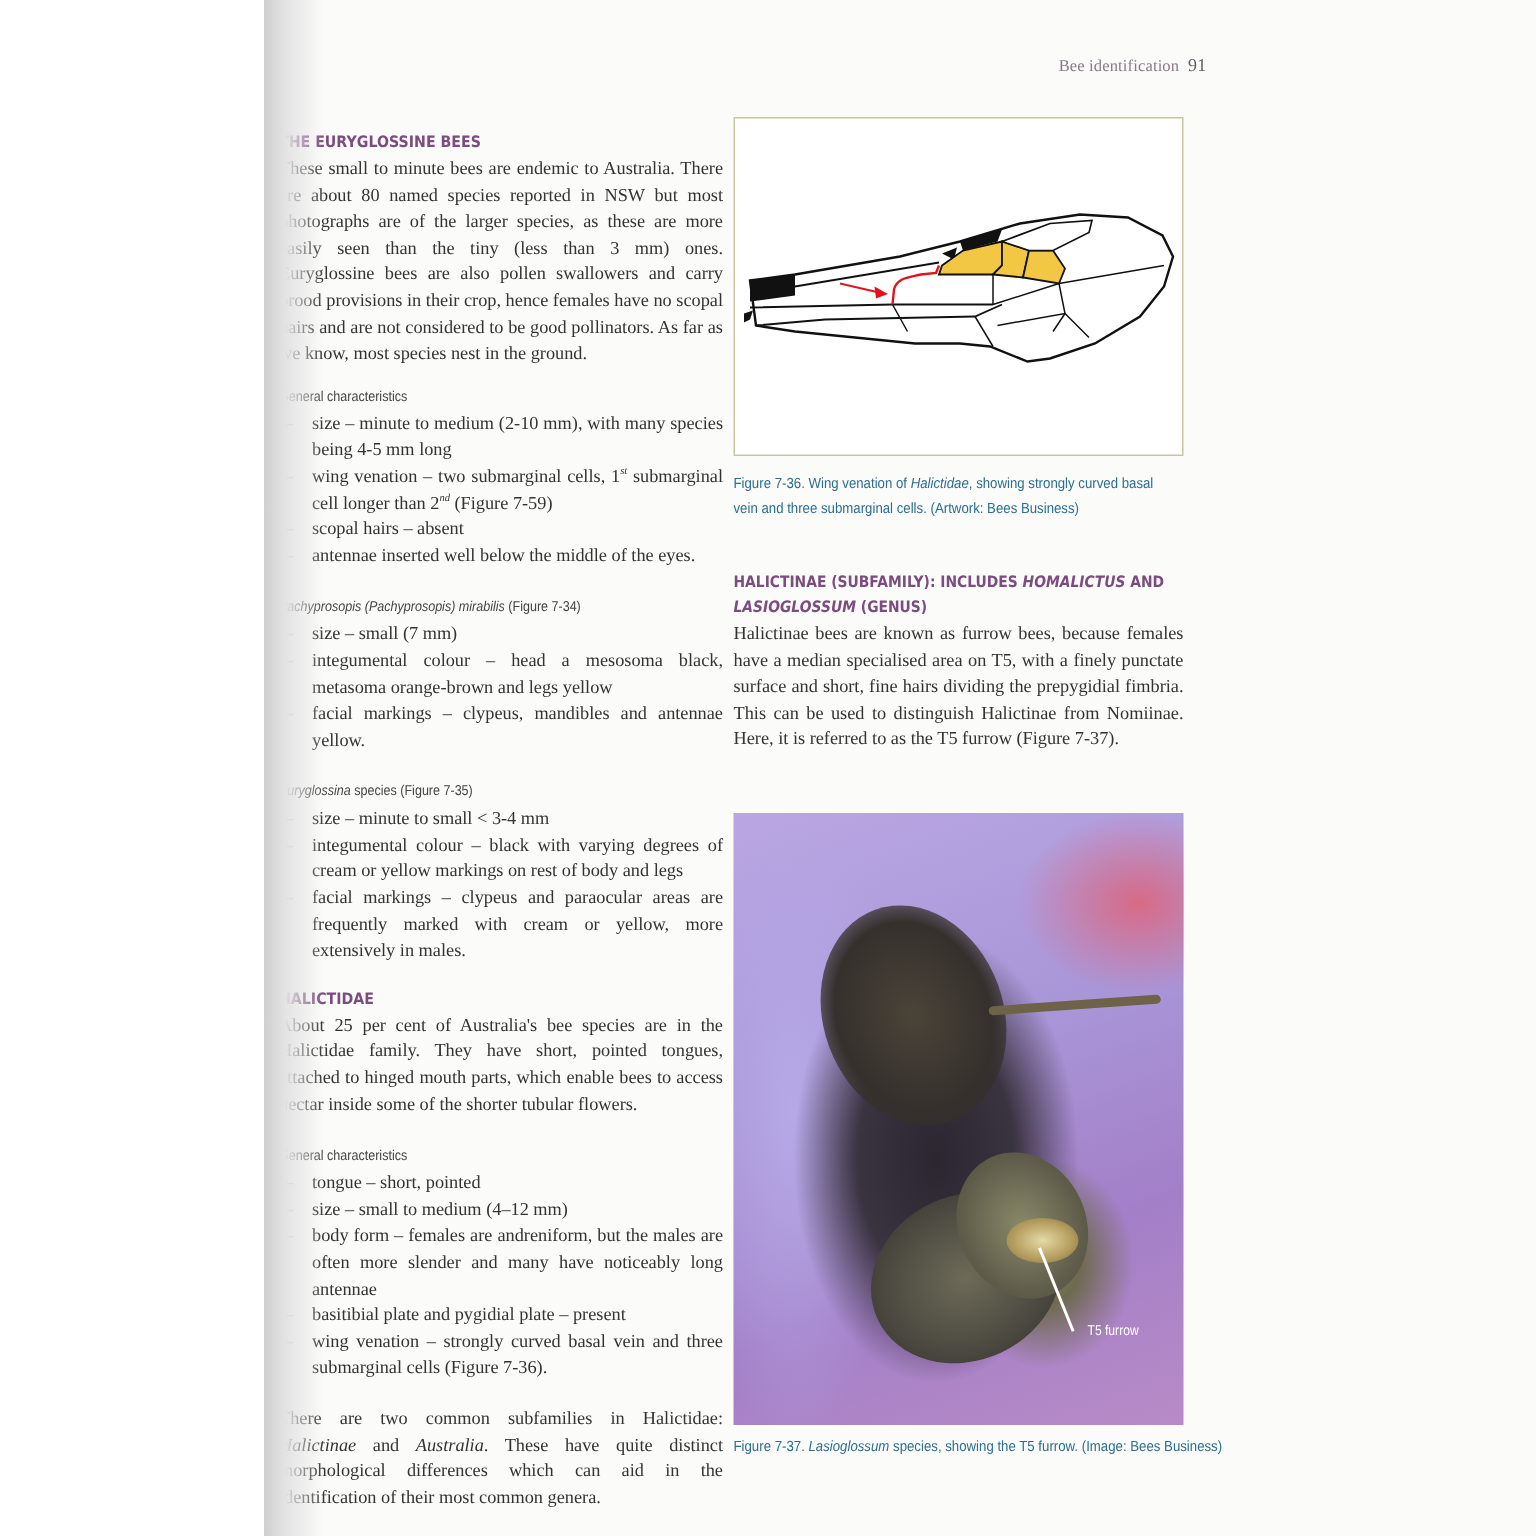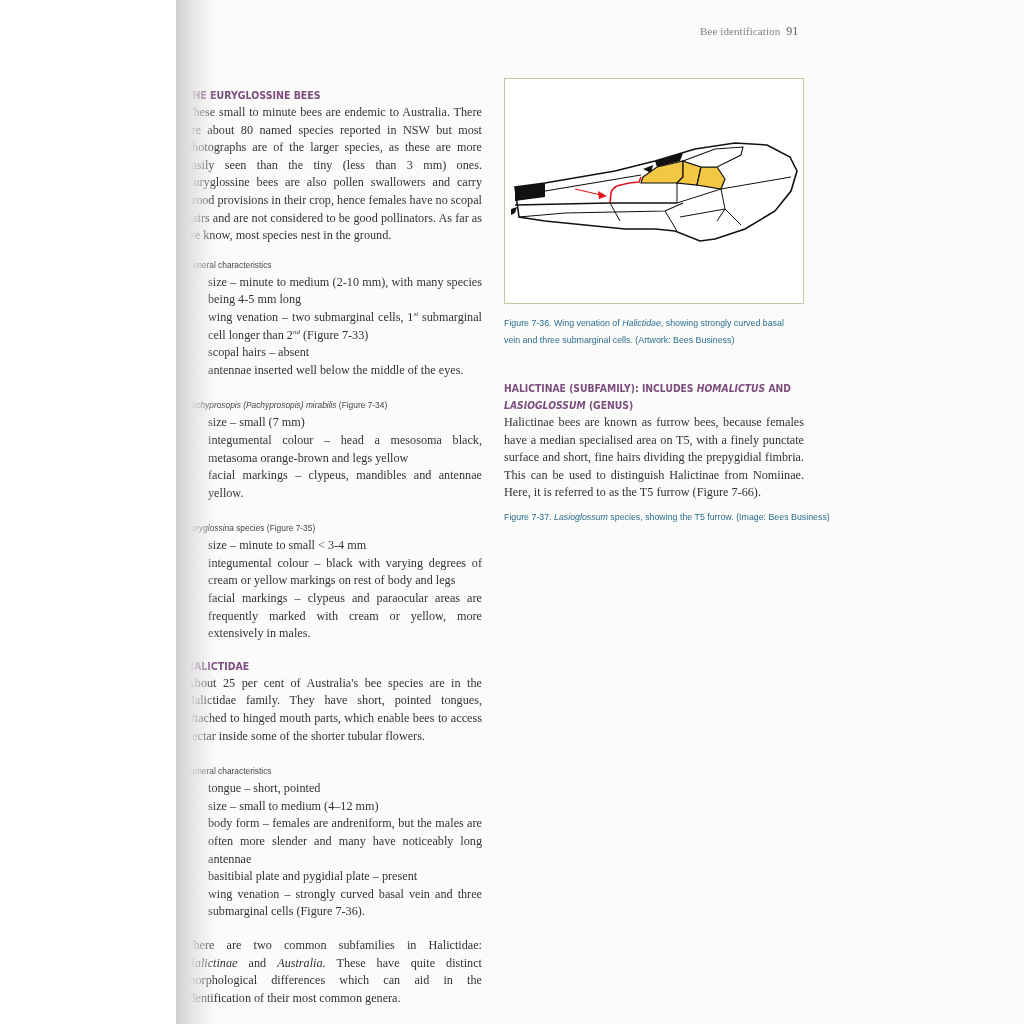--- a/index.html
+++ b/index.html
@@ -1,24 +1,24 @@
 <!DOCTYPE html>
 <html><head>
 <meta charset="utf-8">
 <style>
   html, body { margin:0; padding:0; }
   body { width:1024px; height:1024px; background:#ffffff; position:relative; overflow:hidden; font-family:"Liberation Serif", serif; }
   .page { position:absolute; left:176px; top:0; width:848px; height:1024px; background:#fbfbfa; }
   .gutter { position:absolute; left:176px; top:0; width:40px; height:1024px;
     background:linear-gradient(to right, #cfcfcf 0%, #e3e3e3 35%, rgba(250,250,250,0) 100%); z-index:3; pointer-events:none; }
-  .running-head { position:absolute; left:700px; top:24px; width:110px; text-align:left; font-size:11px; color:#8a7a8a; letter-spacing:0.1px; }
+  .running-head { position:absolute; left:700px; top:36px; width:110px; text-align:center; font-size:11px; color:#8a7a8a; letter-spacing:0.1px; }
   .running-head .pnum { color:#6a5a6a; margin-left:3px; font-size:12px; }
 
   .col-left { position:absolute; left:186px; top:88px; width:296px; color:#333; }
-  .col-right { position:absolute; left:504px; top:78px; width:300px; color:#333; }
+  .col-right { position:absolute; left:489px; top:78px; width:300px; color:#333; }
 
   .h-sec { font-family:"DejaVu Sans", sans-serif; font-weight:bold; color:#7b4c7e; font-size:10.5px; letter-spacing:0; margin:0 0 2px 0; line-height:14px; transform:scaleX(0.9); transform-origin:left; white-space:nowrap; }
   .para { font-size:12.2px; line-height:17.6px; text-align:justify; margin:0; }
   .subh { font-family:"Liberation Sans", sans-serif; font-size:9.5px; color:#444; margin:14px 0 3px 0; line-height:12px; transform:scaleX(0.88); transform-origin:left; white-space:nowrap; }
   ul.blist { list-style:none; margin:0; padding:0; }
   ul.blist li { position:relative; padding-left:22px; font-size:12.2px; line-height:17.6px; text-align:justify; }
   ul.blist li .dash { position:absolute; left:3px; top:0; color:#888; }
   sup { font-size:7px; line-height:0;font-style:italic; }
   .sp-lg { margin-top:20px; }
 
@@ -55,21 +55,21 @@
   <span class="pnum">91</span>
 </div>
 
 <div class="col-left">
   <div class="h-sec">THE EURYGLOSSINE BEES</div>
   <p class="para">These small to minute bees are endemic to Australia. There are about 80 named species reported in NSW but most photographs are of the larger species, as these are more easily seen than the tiny (less than 3 mm) ones. Euryglossine bees are also pollen swallowers and carry brood provisions in their crop, hence females have no scopal hairs and are not considered to be good pollinators. As far as we know, most species nest in the ground.</p>
 
   <div class="subh">General characteristics</div>
   <ul class="blist">
     <li><span class="dash">–</span><span>size – minute to medium (2-10 mm), with many species being 4-5 mm long</span></li>
-    <li><span class="dash">–</span><span>wing venation – two submarginal cells, 1</span><sup>st</sup><span> submarginal cell longer than 2</span><sup>nd</sup><span> (Figure 7-33)</span></li>
+    <li><span class="dash">–</span><span>wing venation – two submarginal cells, 1</span><sup>st</sup><span> submarginal cell longer than 2</span><sup>nd</sup><span> (Figure 7-59)</span></li>
     <li><span class="dash">–</span><span>scopal hairs – absent</span></li>
     <li><span class="dash">–</span><span>antennae inserted well below the middle of the eyes.</span></li>
   </ul>
 
   <div class="subh sp-lg"><i>Pachyprosopis (Pachyprosopis) mirabilis</i><span> (Figure 7-34)</span></div>
   <ul class="blist">
     <li><span class="dash">–</span><span>size – small (7 mm)</span></li>
     <li><span class="dash">–</span><span>integumental colour – head a mesosoma black, metasoma orange-brown and legs yellow</span></li>
     <li><span class="dash">–</span><span>facial markings – clypeus, mandibles and antennae yellow.</span></li>
   </ul>
@@ -126,16 +126,25 @@
 
       <line x1="70" y1="110" x2="96" y2="116" stroke="#e0141e" stroke-width="1.2"></line>
       <path d="M102 117 L93 112 L94 120 Z" fill="#e0141e"></path>
 
       <path d="M6 130 L12 128 L10 134 L6 136 Z" fill="#111"></path>
     </svg>
   </div>
   <div class="caption"><span>Figure 7-36. Wing venation of </span><i>Halictidae</i><span>, showing strongly curved basal vein and three submarginal cells. (Artwork: Bees Business)</span></div>
 
   <div class="h-right"><span>HALICTINAE (SUBFAMILY): INCLUDES </span><i>HOMALICTUS</i><span> AND </span><i>LASIOGLOSSUM</i><span> (GENUS)</span></div>
-  <p class="para">Halictinae bees are known as furrow bees, because females have a median specialised area on T5, with a finely punctate surface and short, fine hairs dividing the prepygidial fimbria. This can be used to distinguish Halictinae from Nomiinae. Here, it is referred to as the T5 furrow (Figure 7-66).</p>
+  <p class="para">Halictinae bees are known as furrow bees, because females have a median specialised area on T5, with a finely punctate surface and short, fine hairs dividing the prepygidial fimbria. This can be used to distinguish Halictinae from Nomiinae. Here, it is referred to as the T5 furrow (Figure 7-37).</p>
 
+  <div class="photo">
+    <div class="thorax"></div>
+    <div class="leg"></div>
+    <div class="abd1"></div>
+    <div class="abd2"></div>
+    <div class="tip"></div>
+    <div class="pointer"></div>
+    <div class="plabel">T5 furrow</div>
+  </div>
   <div class="caption2"><span>Figure 7-37. </span><i>Lasioglossum</i><span> species, showing the T5 furrow. (Image: Bees Business)</span></div>
 </div>
 
 </body></html>

